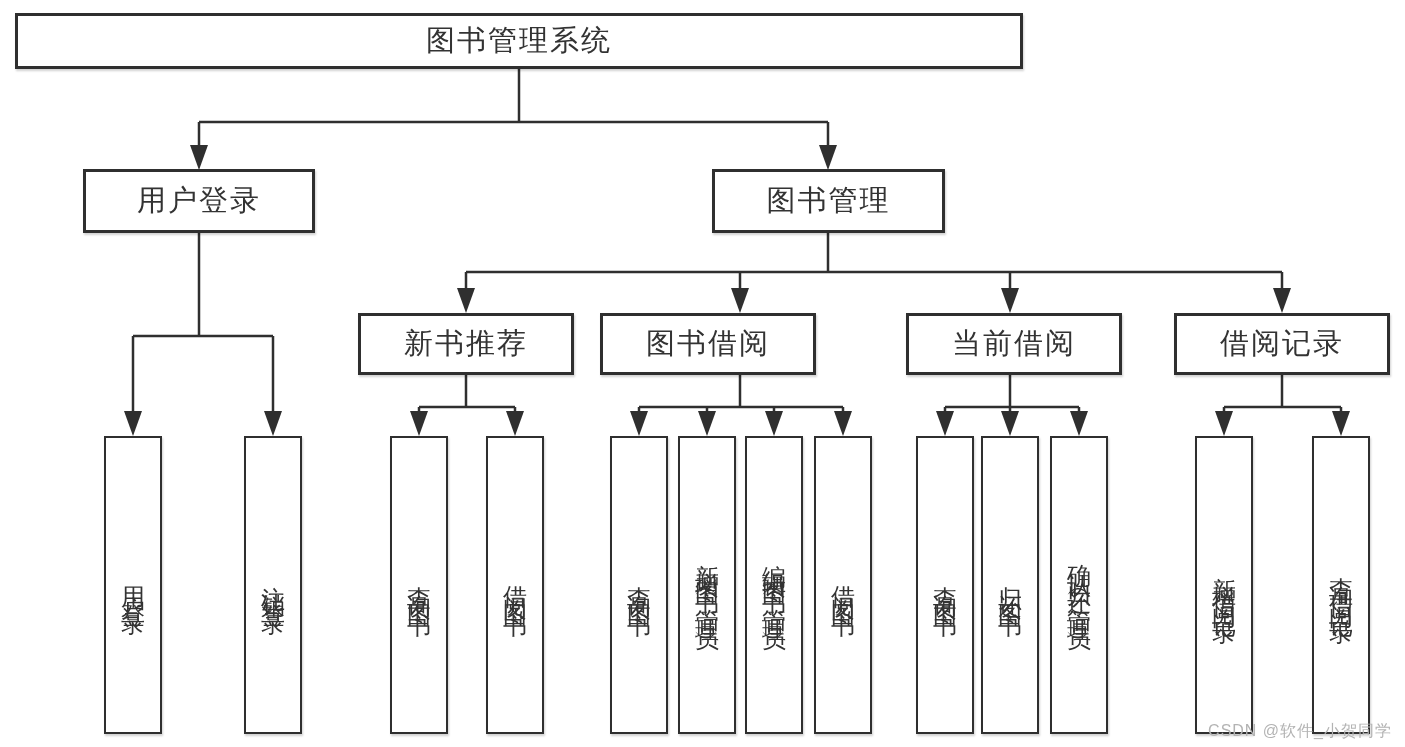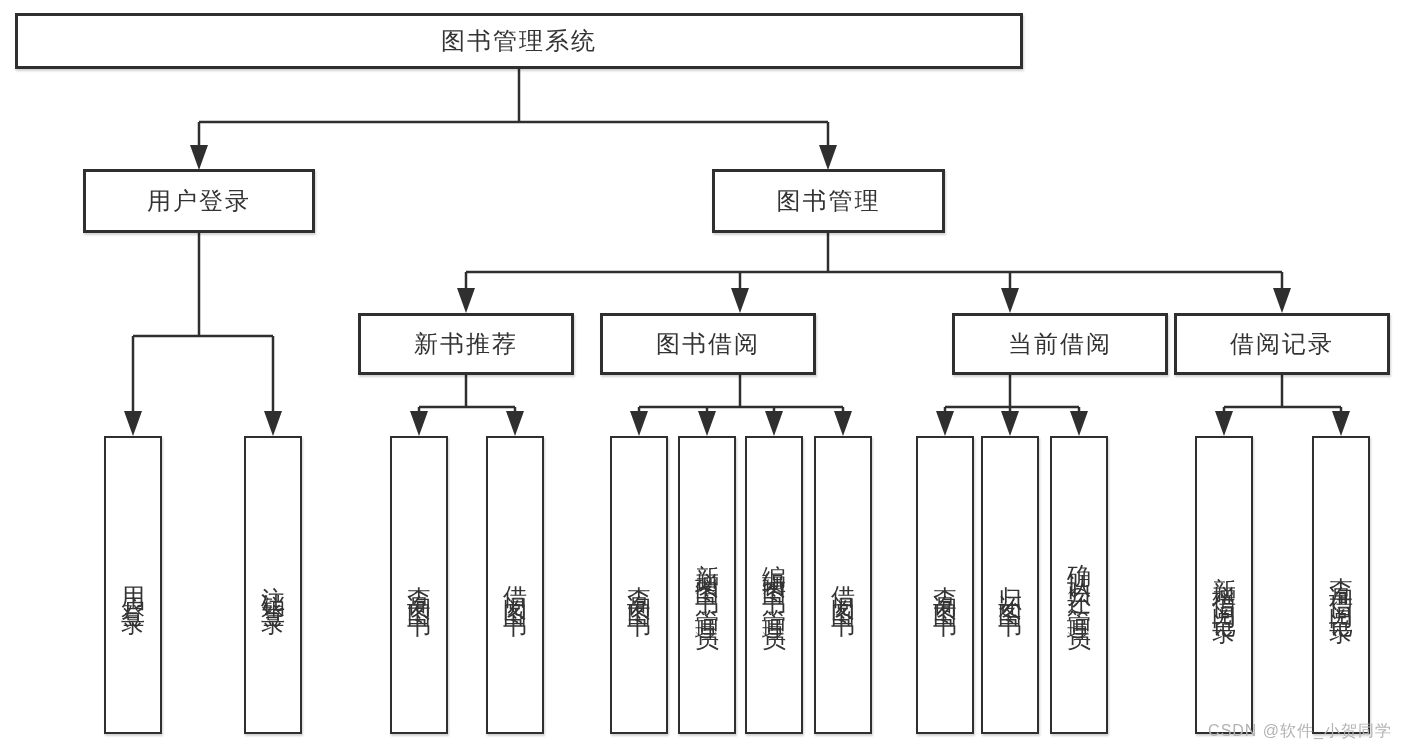--- a/index.html
+++ b/index.html
@@ -26,40 +26,40 @@
     background: #ffffff;
     border: 3px solid #2f2f2f;
     box-sizing: border-box;
     display: flex;
     align-items: center;
     justify-content: center;
     color: #333333;
     box-shadow: 1px 2px 2px rgba(0,0,0,0.18);
   }
   .node.hlabel {
-    font-size: 24px;
+    font-size: 29px;
     letter-spacing: 2px;
     white-space: nowrap;
   }
   .node.vbox { }
   .vtext {
     writing-mode: vertical-rl;
     text-orientation: mixed;
     font-size: 24px;
     letter-spacing: 9px;
     line-height: 1;
     color: #333333;
     max-height: 292px;
   }
   .root-box   { left: 15px;  top: 13px;  width: 1008px; height: 56px; }
   .n-userlogin{ left: 83px;  top: 169px; width: 232px;  height: 64px; }
   .n-bookmgmt { left: 712px; top: 169px; width: 233px;  height: 64px; }
   .n-newbook  { left: 358px; top: 313px; width: 216px;  height: 62px; }
   .n-borrow   { left: 600px; top: 313px; width: 216px;  height: 62px; }
-  .n-current  { left: 952px; top: 313px; width: 216px;  height: 62px; }
+  .n-current  { left: 906px; top: 313px; width: 216px;  height: 62px; }
   .n-records  { left: 1174px;top: 313px; width: 216px;  height: 62px; }
   .leaf { top: 436px; width: 58px; height: 298px; border-width: 2.5px; }
   .lf-1  { left: 104px; }
   .lf-2  { left: 244px; }
   .lf-3  { left: 390px; }
   .lf-4  { left: 486px; }
   .lf-5  { left: 610px; }
   .lf-6  { left: 678px; }
   .lf-7  { left: 745px; }
   .lf-8  { left: 814px; }

